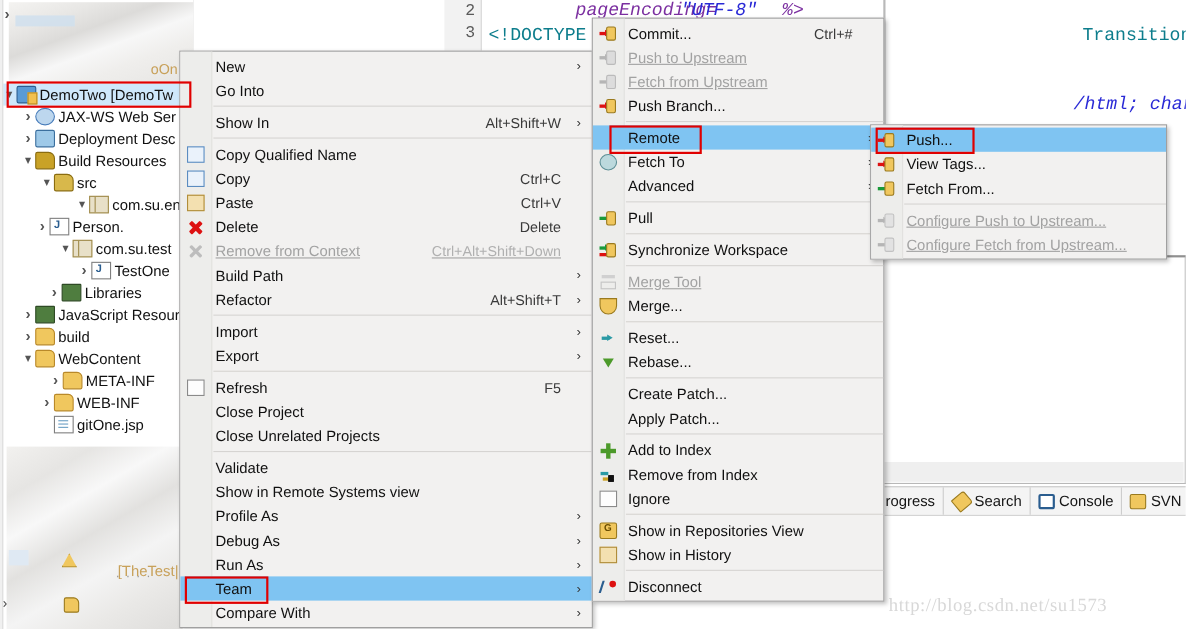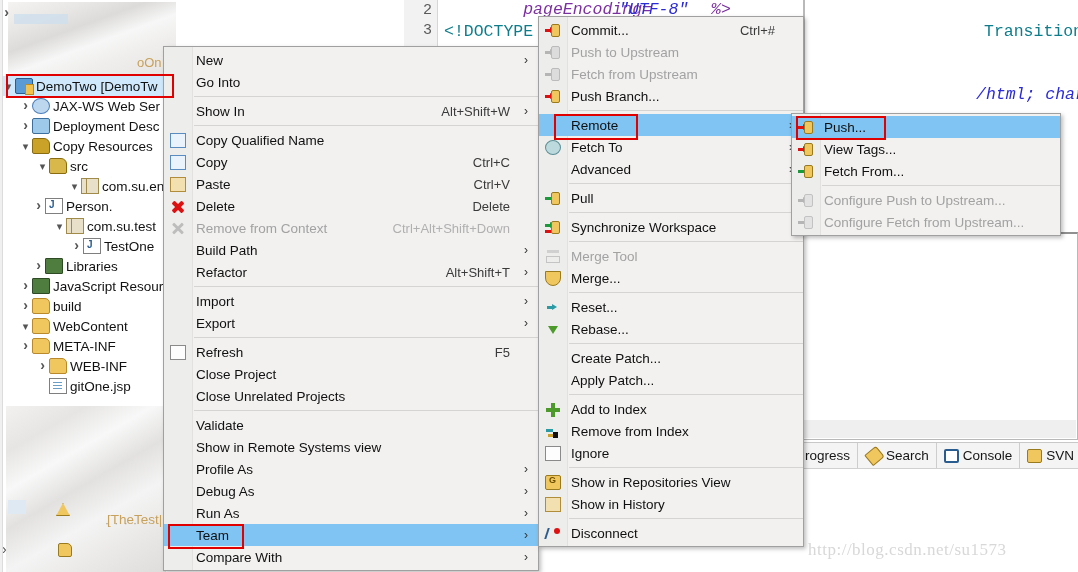--- a/index.html
+++ b/index.html
@@ -124,21 +124,21 @@
     position: relative;
     height: 22px;
     display: flex; align-items: center;
     padding-left: 32px; padding-right: 10px;
     white-space: nowrap;
     z-index: 2;
   }
   .mi .lbl { flex: 1 1 auto; }
   .mi .acc { color: #3a3a3a; font-size: 13px; margin-left: 18px; }
   .mi .arr { margin-left: 10px; font-size: 12px; color: #333; width: 8px; text-align: right; }
-  .mi.disabled { color: #a2a2a2; }
+  .mi.disabled { color: #a2a2a2; text-decoration: underline; }
   .mi.disabled .acc { color: #b0b0b0; }
   .mi.hl { background: #7fc4f2; }
   .sep {
     position: relative; z-index: 2;
     height: 1px; background: #d6d4d2;
     margin: 3px 0 3px 30px;
   }
   .mi .mic {
     position: absolute; left: 6px; top: 4px;
     width: 16px; height: 15px;
@@ -274,21 +274,21 @@
           <span class="t-label">JAX-WS Web Ser</span>
         </div>
         <div class="tree-row" style="top: 116px; padding-left: 19px;">
           <span class="twisty tw-closed"></span>
           <span class="t-icon ic-deploy"></span>
           <span class="t-label">Deployment Desc</span>
         </div>
         <div class="tree-row" style="top: 136px; padding-left: 19px;">
           <span class="twisty tw-open"></span>
           <span class="t-icon ic-jres"></span>
-          <span class="t-label">Copy Resources</span>
+          <span class="t-label">Build Resources</span>
         </div>
         <div class="tree-row" style="top: 156px; padding-left: 36px;">
           <span class="twisty tw-open"></span>
           <span class="t-icon ic-src"></span>
           <span class="t-label">src</span>
         </div>
         <div class="tree-row" style="top: 176px; padding-left: 68px;">
           <span class="twisty tw-open"></span>
           <span class="t-icon ic-pkg"></span>
           <span class="t-label">com.su.ent</span>
@@ -301,41 +301,41 @@
         <div class="tree-row" style="top: 216px; padding-left: 53px;">
           <span class="twisty tw-open"></span>
           <span class="t-icon ic-pkg"></span>
           <span class="t-label">com.su.test</span>
         </div>
         <div class="tree-row" style="top: 236px; padding-left: 70px; align-items: center;">
           <span class="twisty tw-closed"></span>
           <span class="t-icon ic-java"></span>
           <span class="t-label">TestOne</span>
         </div>
-        <div class="tree-row" style="top: 256px; padding-left: 32px;">
+        <div class="tree-row" style="top: 256px; padding-left: 43px;">
           <span class="twisty tw-closed"></span>
           <span class="t-icon ic-lib"></span>
           <span class="t-label">Libraries</span>
         </div>
         <div class="tree-row" style="top: 276px; padding-left: 19px;">
           <span class="twisty tw-closed"></span>
           <span class="t-icon ic-lib"></span>
           <span class="t-label">JavaScript Resour</span>
         </div>
         <div class="tree-row" style="top: 296px; padding-left: 19px;">
           <span class="twisty tw-closed"></span>
           <span class="t-icon ic-folder"></span>
           <span class="t-label">build</span>
         </div>
         <div class="tree-row" style="top: 316px; padding-left: 19px;">
           <span class="twisty tw-open"></span>
           <span class="t-icon ic-folder"></span>
           <span class="t-label">WebContent</span>
         </div>
-        <div class="tree-row" style="top: 336px; padding-left: 19px;">
+        <div class="tree-row" style="top: 336px; padding-left: 44px;">
           <span class="twisty tw-closed"></span>
           <span class="t-icon ic-folder"></span>
           <span class="t-label">META-INF</span>
         </div>
         <div class="tree-row" style="top: 356px; padding-left: 36px;">
           <span class="twisty tw-closed"></span>
           <span class="t-icon ic-folder"></span>
           <span class="t-label">WEB-INF</span>
         </div>
         <div class="tree-row" style="top: 376px; padding-left: 36px;">

